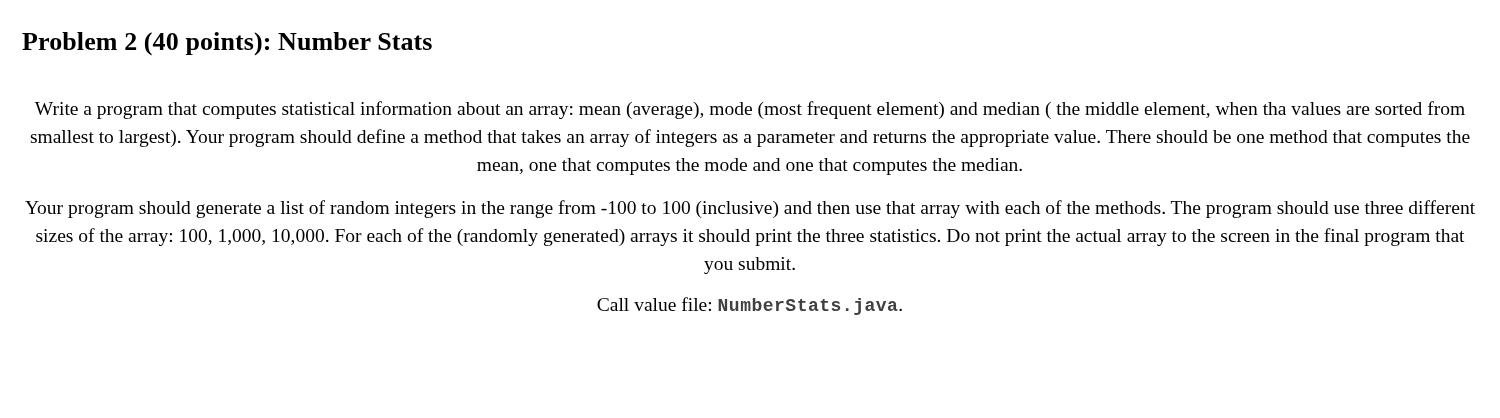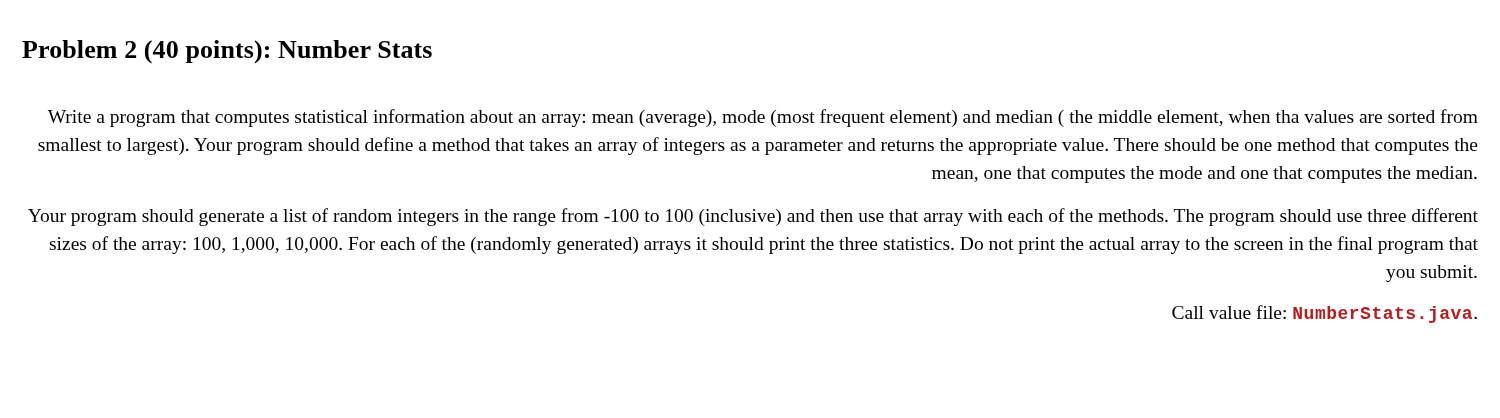--- a/index.html
+++ b/index.html
@@ -17,38 +17,38 @@
   .page {
     padding: 22px 22px 0 22px;
     box-sizing: border-box;
     width: 1500px;
   }
   .doc-title {
     font-family: "Liberation Serif", serif;
     font-weight: bold;
     font-size: 26px;
     line-height: 1.2;
-    margin: 12px 0 38px 0;
+    margin: 4px 0 38px 0;
     letter-spacing: 0.1px;
   }
   .para {
     font-size: 19.5px;
     line-height: 1.42;
     margin: 0 0 14px 0;
     max-width: 1460px;
-    text-align: right;
+    text-align: center;
   }
   .para.first {
     margin-bottom: 16px;
   }
   .code {
     font-family: "Liberation Mono", "DejaVu Sans Mono", monospace;
     font-weight: bold;
     font-size: 18px;
-    color: #b91c1c;
+    color: #404040;
     letter-spacing: 0.5px;
   }
 </style>
 </head>
 <body>
 
 <div class="page">
 
   <h1 class="doc-title">Problem 2 (40 points): Number Stats</h1>
 

